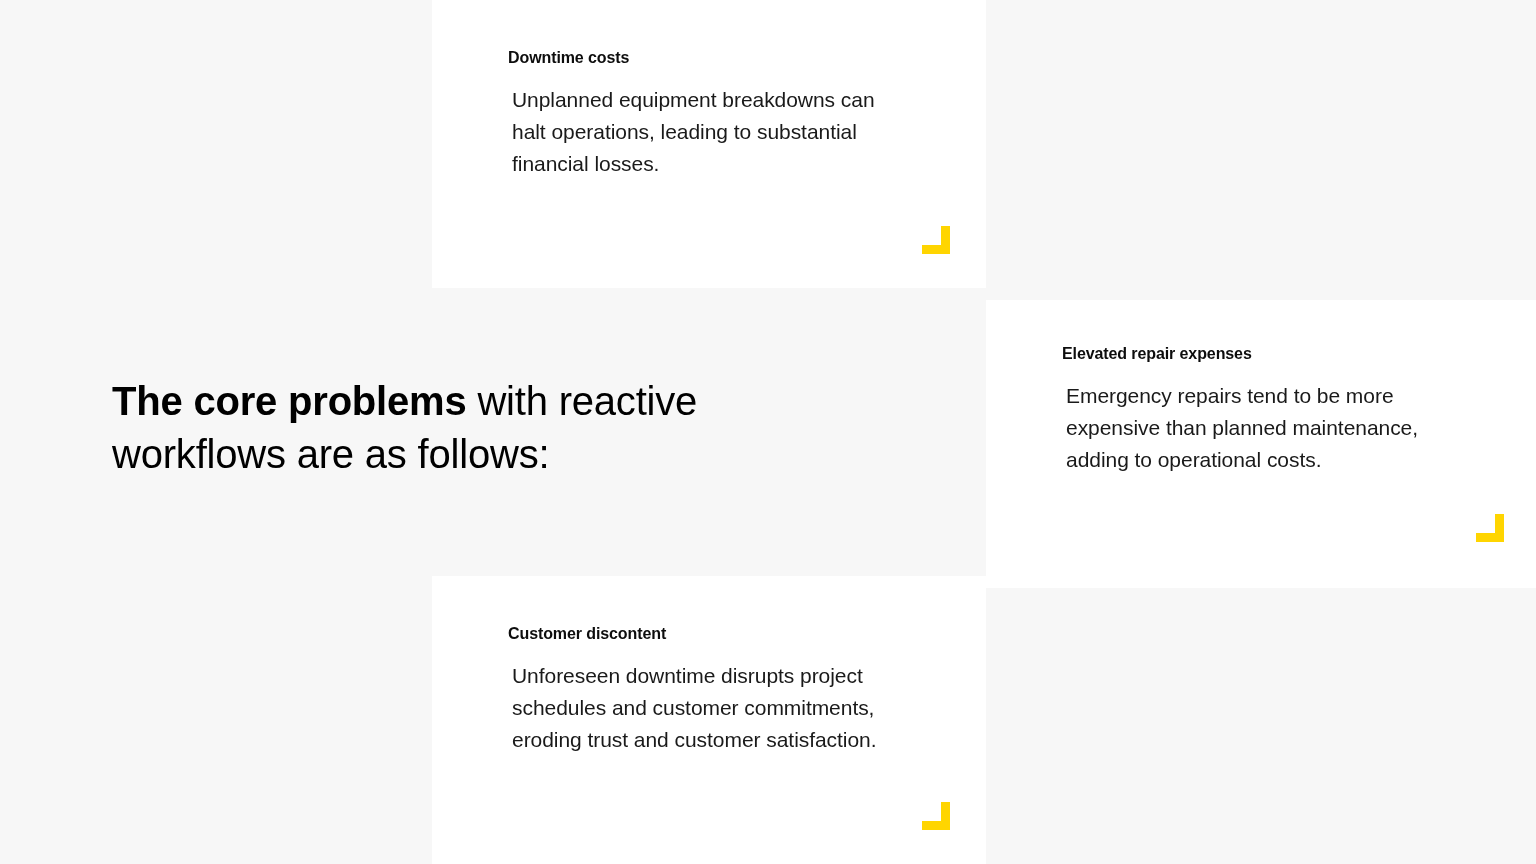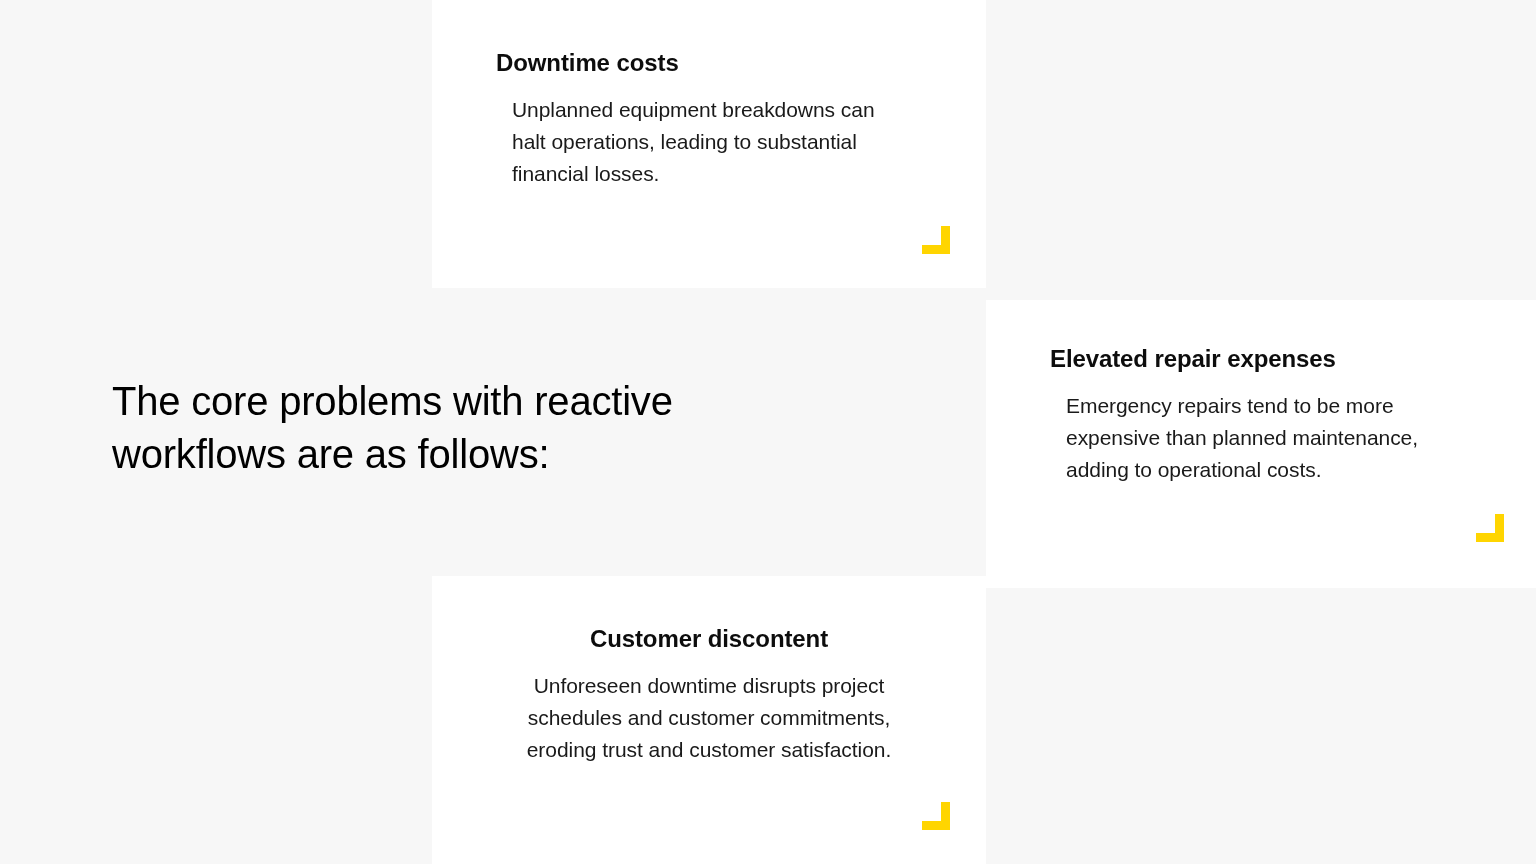--- a/index.html
+++ b/index.html
@@ -26,35 +26,35 @@
     left: 112px;
     top: 375px;
     width: 700px;
     font-size: 40px;
     line-height: 1.32;
     color: #000000;
     font-weight: 400;
     letter-spacing: -0.2px;
   }
   .headline .strong {
-    font-weight: 400;
+    font-weight: 700;
   }
 
   
   .card {
     position: absolute;
     background: #ffffff;
     box-sizing: border-box;
   }
   .card-title {
-    font-size: 24px;
+    font-size: 16px;
     font-weight: 700;
     color: #0d0d0d;
     line-height: 1.25;
-    margin: 0 0 12px 0;
+    margin: 0 0 12px 12px;
     letter-spacing: -0.1px;
   }
   .card-body {
     font-size: 21px;
     font-weight: 400;
     color: #1a1a1a;
     line-height: 1.52;
     margin: 16px;
     letter-spacing: -0.05px;
   }
@@ -73,21 +73,20 @@
     width: 550px;
     height: 288px;
     padding: 44px 64px 0 64px;
   }
   #card-customer {
     left: 432px;
     top: 576px;
     width: 554px;
     height: 288px;
     padding: 48px 64px 0 64px;
-    text-align: center;
   }
 
   
   .corner-accent {
     position: absolute;
     width: 28px;
     height: 28px;
   }
   .corner-accent .v {
     position: absolute;

